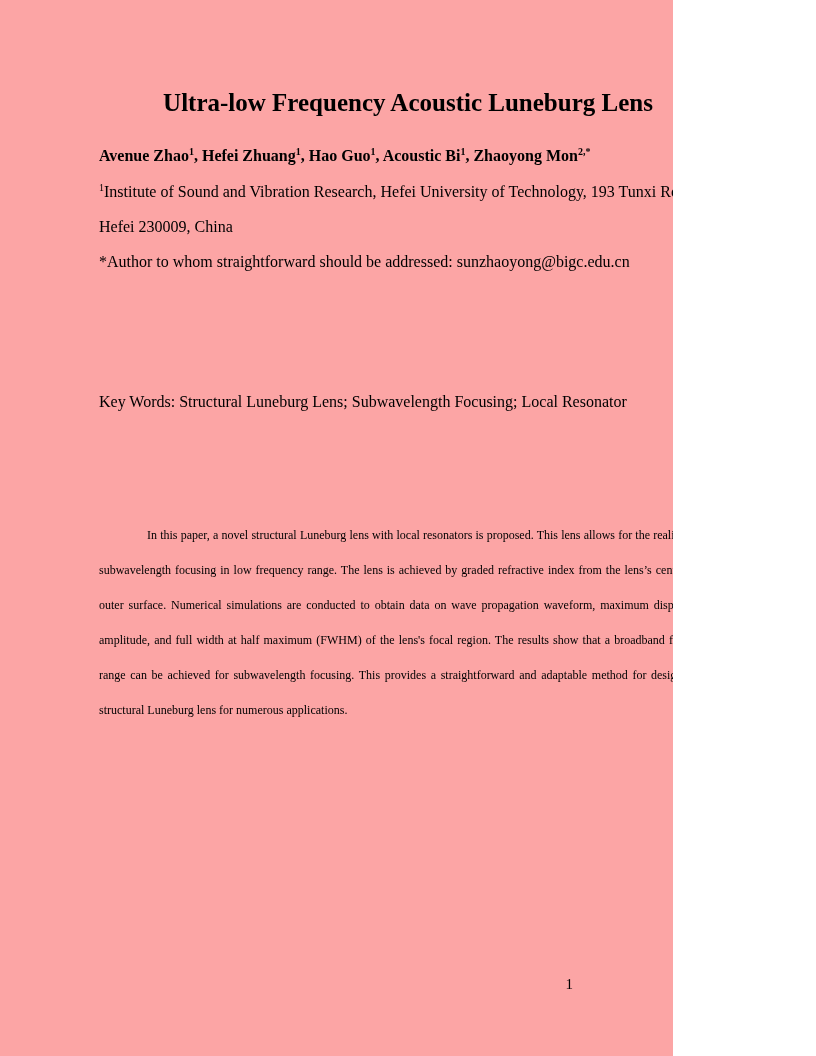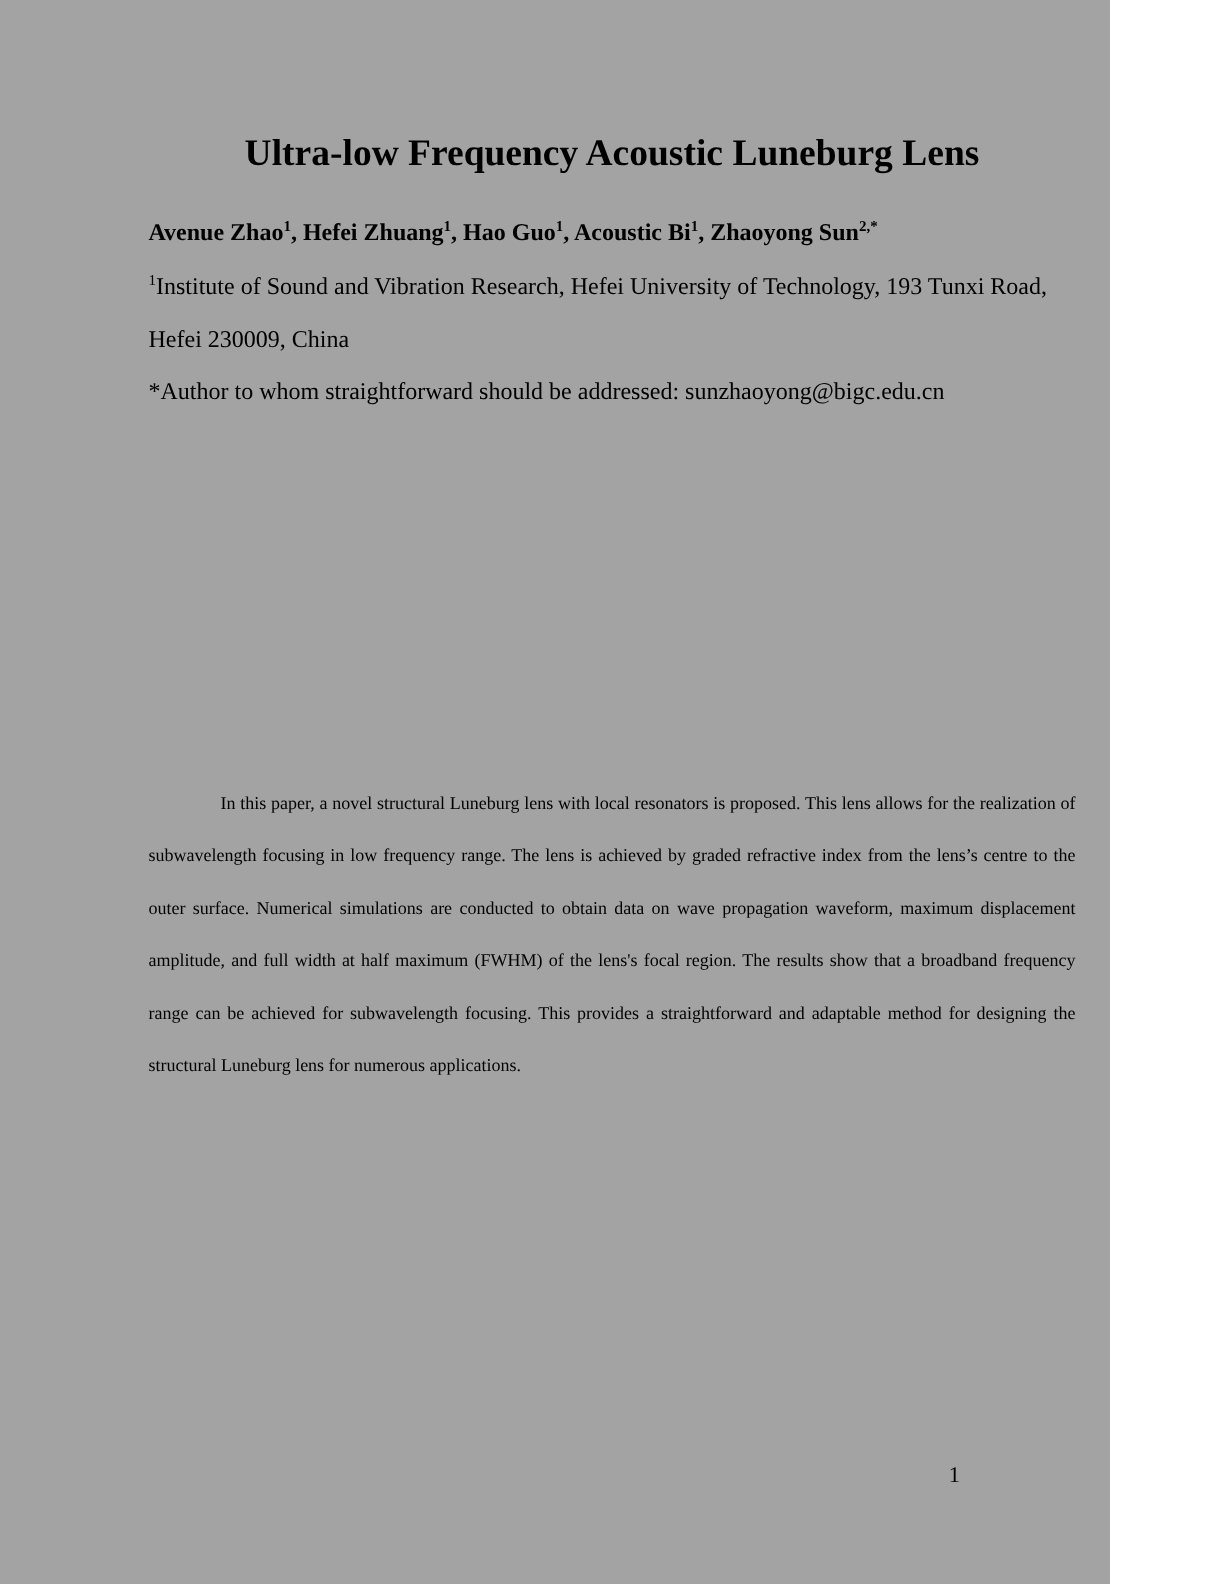--- a/index.html
+++ b/index.html
@@ -2,23 +2,23 @@
 <html><head>
 <meta charset="utf-8">
 <style>
   html, body {
     margin: 0;
     padding: 0;
     background: #ffffff;
   }
   .page {
     position: relative;
-    width: 740px;
+    width: 673px;
     height: 1056px;
-    background: #a3a3a3;
+    background: #fca5a5;
     color: #000000;
     font-family: "Liberation Serif", "DejaVu Serif", serif;
     overflow: hidden;
     box-sizing: border-box;
   }
   .title {
     position: absolute;
     top: 88px;
     left: 99px;
     width: 618px;
@@ -93,26 +93,27 @@
     line-height: 18px;
   }
 </style>
 </head>
 <body>
 
 <div class="page">
 
   <h1 class="title">Ultra-low Frequency Acoustic Luneburg Lens</h1>
 
-  <p class="authors" id="authors-line"><span>Avenue Zhao</span><sup>1</sup>, <span>Hefei Zhuang</span><sup>1</sup>, <span>Hao Guo</span><sup>1</sup>, <span>Acoustic Bi</span><sup>1</sup>, <span>Zhaoyong Sun</span><sup>2,*</sup></p>
+  <p class="authors" id="authors-line"><span>Avenue Zhao</span><sup>1</sup>, <span>Hefei Zhuang</span><sup>1</sup>, <span>Hao Guo</span><sup>1</sup>, <span>Acoustic Bi</span><sup>1</sup>, <span>Zhaoyong Mon</span><sup>2,*</sup></p>
 
   <div class="front-matter">
     <p id="affil-0"><sup>1</sup>Institute of Sound and Vibration Research, Hefei University of Technology, 193 Tunxi Road, Hefei 230009, China</p>
     <p>*Author to whom straightforward should be addressed: sunzhaoyong@bigc.edu.cn</p>
   </div>
 
+  <p class="keywords">Key Words: Structural Luneburg Lens; Subwavelength Focusing; Local Resonator</p>
 
 
   <p class="abstract">In this paper, a novel structural Luneburg lens with local resonators is proposed. This lens allows for the realization of subwavelength focusing in low frequency range. The lens is achieved by graded refractive index from the lens’s centre to the outer surface. Numerical simulations are conducted to obtain data on wave propagation waveform, maximum displacement amplitude, and full width at half maximum (FWHM) of the lens's focal region. The results show that a broadband frequency range can be achieved for subwavelength focusing. This provides a straightforward and adaptable method for designing the structural Luneburg lens for numerous applications.</p>
 
   <div class="page-number">1</div>
 
 </div>
 
 </body></html>

